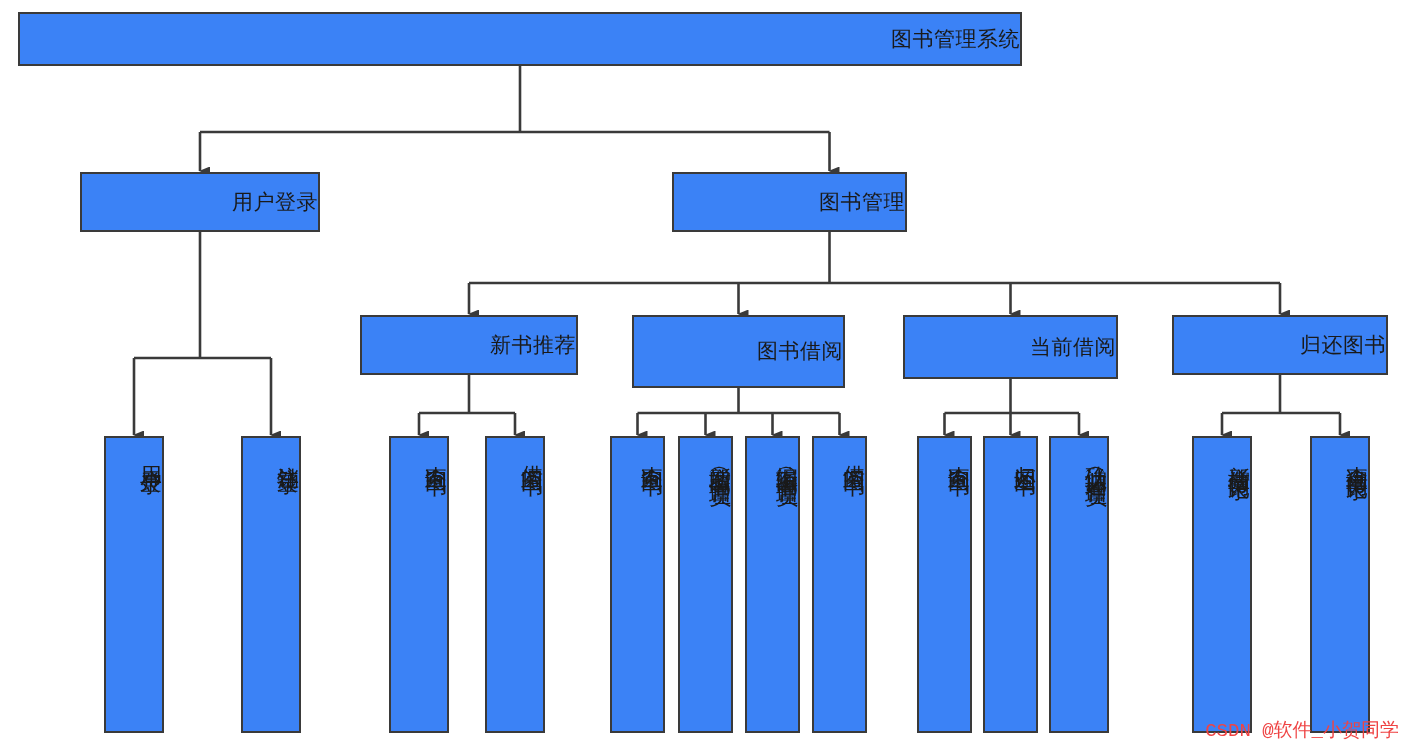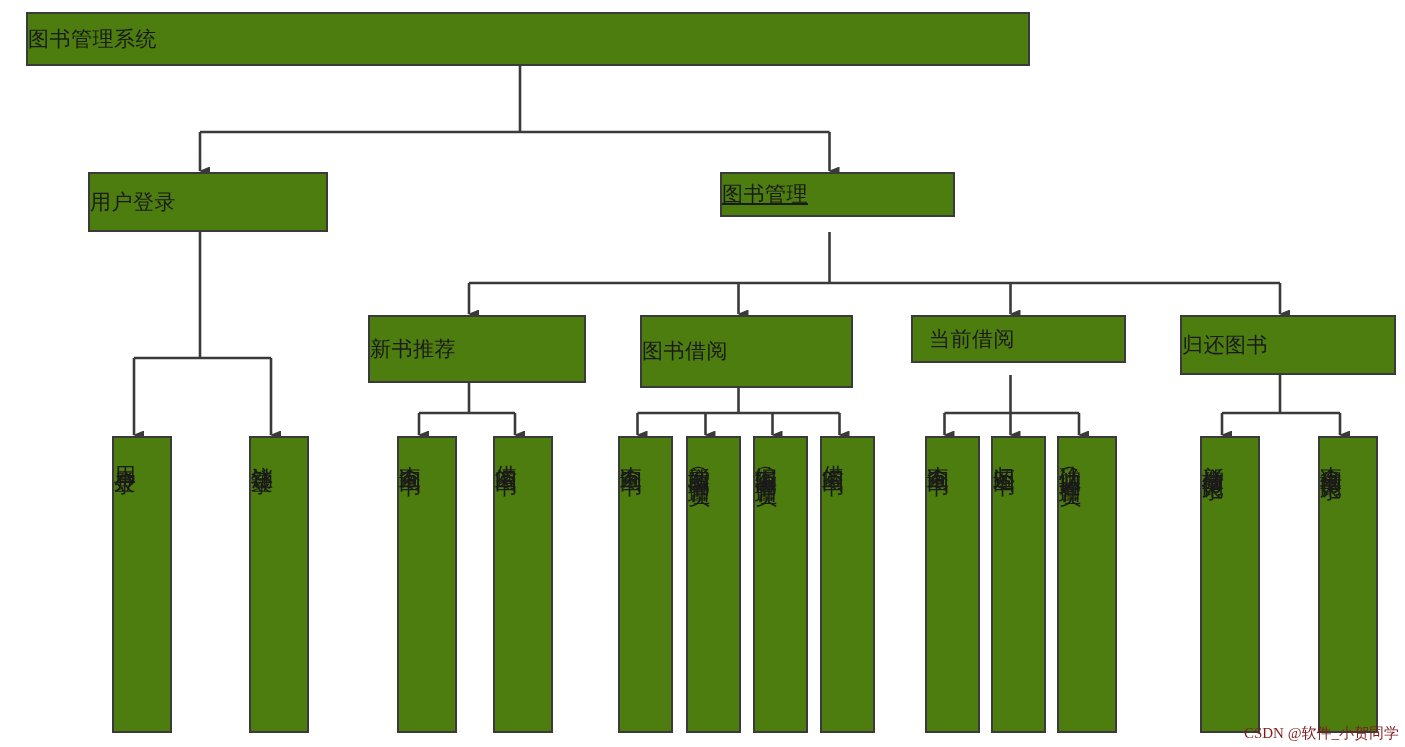--- a/index.html
+++ b/index.html
@@ -23,28 +23,27 @@
     position: absolute;
     left: 0;
     top: 0;
     width: 1405px;
     height: 747px;
     pointer-events: none;
   }
   .node {
     position: absolute;
     box-sizing: border-box;
-    background: #4d7c0f;
+    background: #3b82f6;
     border: 2px solid #3a3a3a;
     display: flex;
     align-items: center;
-    justify-content: flex-start;
+    justify-content: flex-end;
     color: #1a1a1a;
     z-index: 2;
-    margin-left: 8px;
   }
   .node-label {
     display: block;
     text-align: center;
     line-height: 1.18;
     color: #1a1a1a;
     white-space: nowrap;
   }
   .node.horizontal .node-label {
     font-size: 21px;
@@ -58,25 +57,25 @@
     writing-mode: vertical-rl;
     text-orientation: upright;
     font-size: 22px;
     letter-spacing: 3px;
     line-height: 1;
   }
   #watermark {
     position: absolute;
     right: 6px;
     bottom: 4px;
-    font-size: 15px;
-    color: #7f1d1d;
+    font-size: 19px;
+    color: #ef4444;
     z-index: 5;
     white-space: nowrap;
-    font-family: Liberation Serif, serif;
+    font-family: Liberation Mono, monospace;
   }
 </style>
 </head>
 <body>
 
 <div id="diagram-root">
 
   <svg id="edge-layer" viewBox="0 0 1405 747" width="1405" height="747" xmlns="http://www.w3.org/2000/svg">
     <defs>
       <marker id="arrowhead" markerWidth="9" markerHeight="11" refX="4.5" refY="10" orient="auto" markerUnits="userSpaceOnUse">
@@ -120,30 +119,30 @@
       </g>
   </svg>
 
   <div id="nodes-layer">
       <div class="node horizontal" style="left: 18px; top: 12px; width: 1004px; height: 54px;">
         <span class="node-label">图书管理系统</span>
       </div>
       <div class="node horizontal" style="left: 80px; top: 172px; width: 240px; height: 60px;">
         <span class="node-label">用户登录</span>
       </div>
-      <div class="node horizontal" style="left: 712px; top: 172px; width: 235px; height: 45px; text-decoration: underline;">
+      <div class="node horizontal" style="left: 672px; top: 172px; width: 235px; height: 60px;">
         <span class="node-label">图书管理</span>
       </div>
-      <div class="node horizontal" style="left: 360px; top: 315px; width: 218px; height: 68px;">
+      <div class="node horizontal" style="left: 360px; top: 315px; width: 218px; height: 60px;">
         <span class="node-label">新书推荐</span>
       </div>
       <div class="node horizontal" style="left: 632px; top: 315px; width: 213px; height: 73px;">
         <span class="node-label">图书借阅</span>
       </div>
-      <div class="node horizontal" style="left: 903px; top: 315px; width: 215px; height: 48px; padding-left: 16px;">
+      <div class="node horizontal" style="left: 903px; top: 315px; width: 215px; height: 64px; padding-left: 16px;">
         <span class="node-label">当前借阅</span>
       </div>
       <div class="node horizontal" style="left: 1172px; top: 315px; width: 216px; height: 60px;">
         <span class="node-label">归还图书</span>
       </div>
       <div class="node vertical" style="left: 104px; top: 436px; width: 60px; height: 297px;">
         <span class="node-label">用户登录</span>
       </div>
       <div class="node vertical" style="left: 241px; top: 436px; width: 60px; height: 297px;">
         <span class="node-label">注销登录</span>

